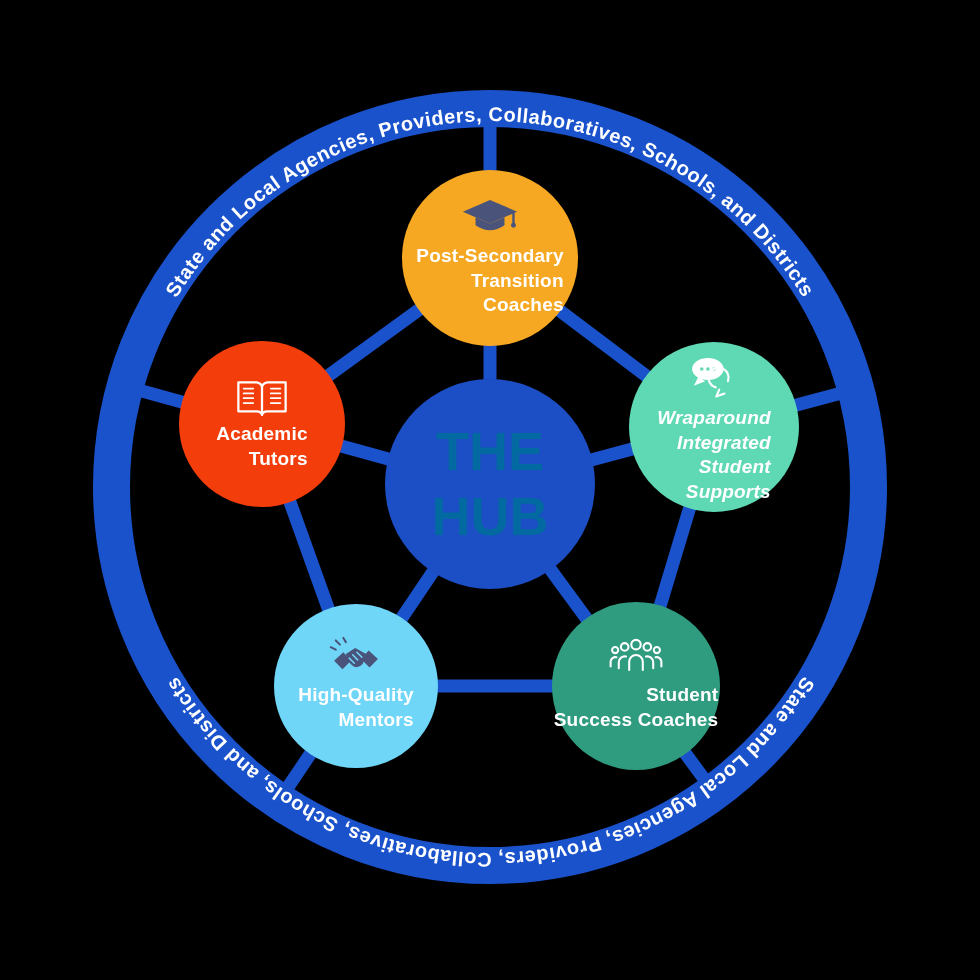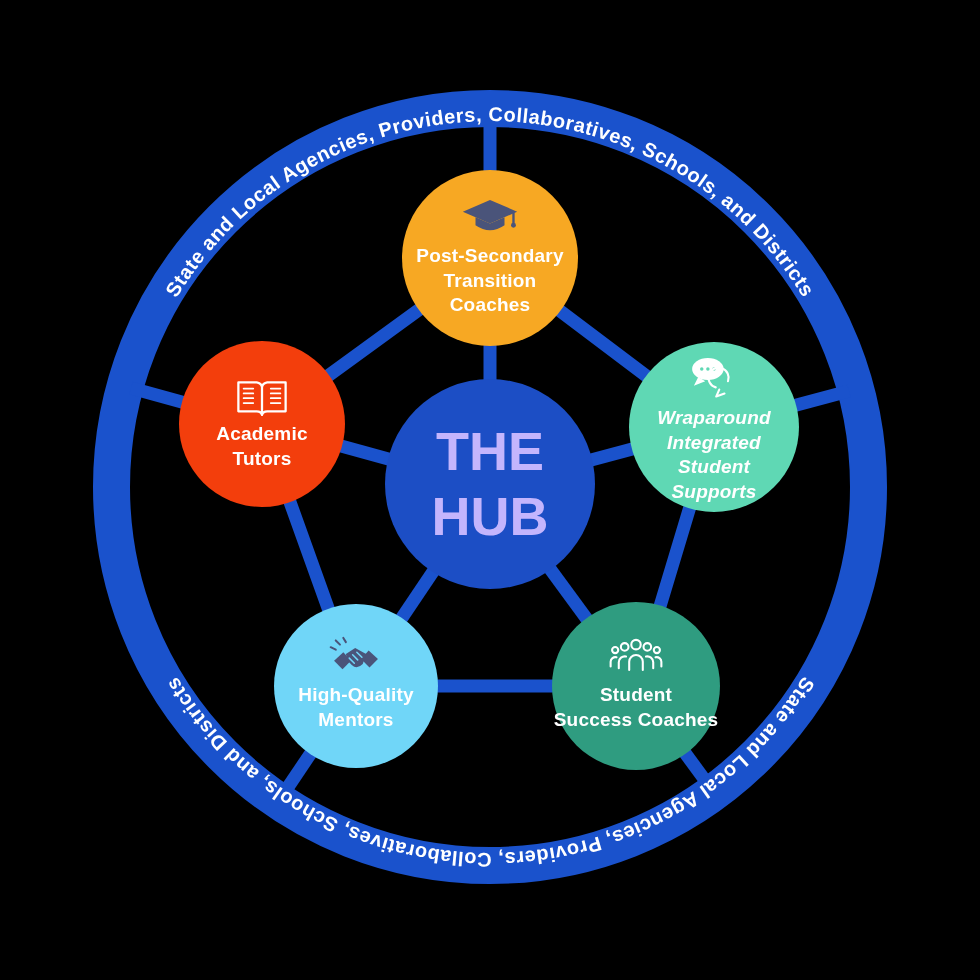--- a/index.html
+++ b/index.html
@@ -17,36 +17,36 @@
     font-size: 20px;
     letter-spacing: 0.5px;
   }
   .node {
     position: absolute;
     transform: translate(-50%, -50%);
     display: flex;
     flex-direction: column;
     align-items: center;
     gap: 4px;
-    text-align: center;
+    text-align: right;
     pointer-events: none;
   }
   .node-label {
     color: #fff;
     font-weight: bold;
     font-size: 19px;
     line-height: 1.3;
     letter-spacing: 0.2px;
     white-space: pre-line;
   }
   .hub-label {
     position: absolute;
     left: 490px; top: 484px;
     transform: translate(-50%, -50%);
-    color: #c4b5fd;
+    color: #0369a1;
     font-weight: bold;
     font-size: 54px;
     line-height: 1.2;
     text-align: center;
     white-space: pre-line;
     pointer-events: none;
   }
 </style>
 </head>
 <body>

